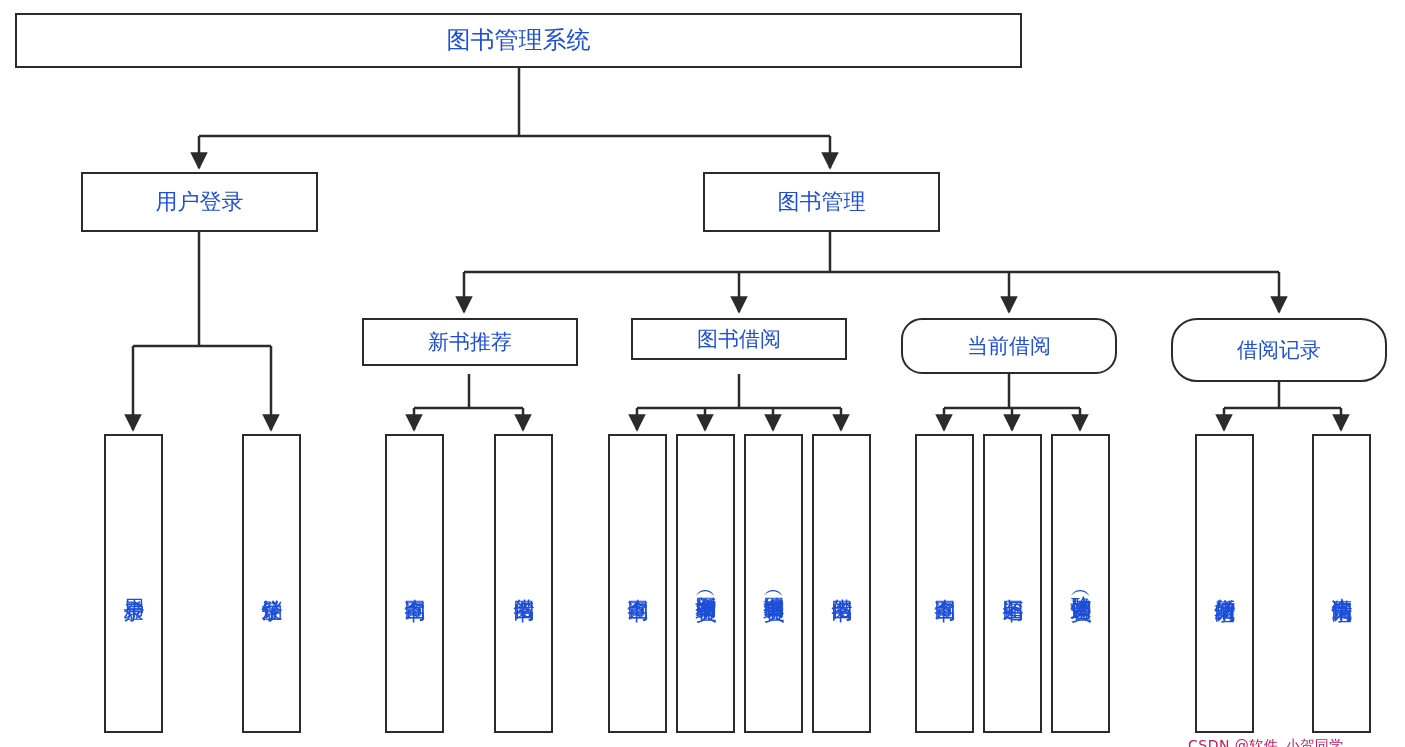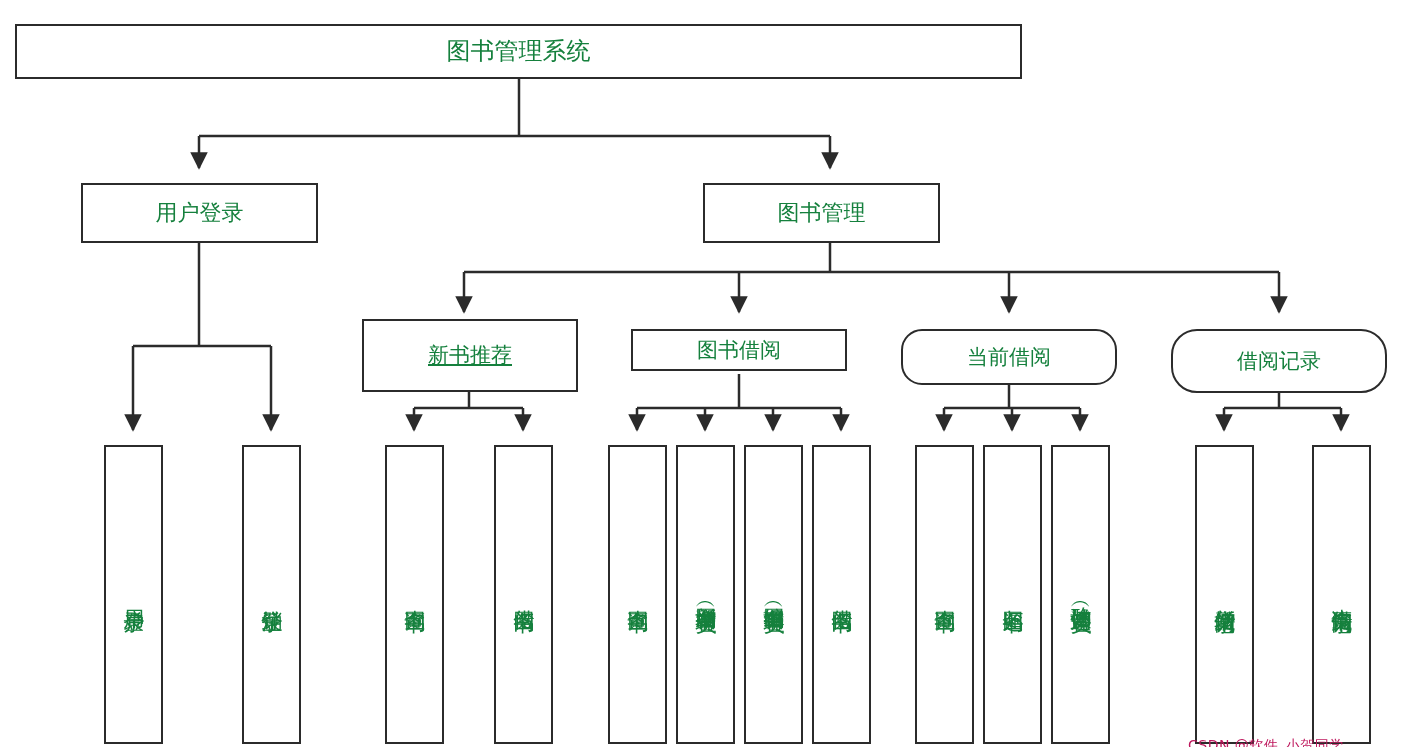--- a/index.html
+++ b/index.html
@@ -18,23 +18,22 @@
     overflow: hidden;
   }
   .node {
     position: absolute;
     box-sizing: border-box;
     border: 2px solid #2b2b2b;
     background: #ffffff;
     display: flex;
     align-items: center;
     justify-content: center;
-    color: #15803d;
+    color: #1d4ed8;
     line-height: 1.18;
-    margin-top: 11px;
   }
   .node.horiz {
     writing-mode: horizontal-tb;
     text-align: center;
   }
   .node.vert {
     writing-mode: vertical-rl;
     text-orientation: upright;
     text-align: center;
     padding: 6px 0;
@@ -123,21 +122,21 @@
       <path d="M 1224 408 L 1224 430" marker-end="url(#arrow)"></path>
       <path d="M 1341 408 L 1341 430" marker-end="url(#arrow)"></path>
     </g>
   </svg>
 
   <div class="node horiz root-node" style="left:15px; top:13px; width:1007px; height:55px;">图书管理系统</div>
 
   <div class="node horiz level1-node" style="left:81px; top:172px; width:237px; height:60px;">用户登录</div>
   <div class="node horiz level1-node" style="left:703px; top:172px; width:237px; height:60px;">图书管理</div>
 
-  <div class="node horiz level2-node" style="left:362px; top:308px; width:216px; height:73px;text-decoration:underline;">新书推荐</div>
+  <div class="node horiz level2-node" style="left:362px; top:318px; width:216px; height:48px;">新书推荐</div>
   <div class="node horiz level2-node" style="left:631px; top:318px; width:216px; height:42px;">图书借阅</div>
   <div class="node horiz level2-node" style="left:901px; top:318px; width:216px; height:56px;border-radius:21px;">当前借阅</div>
   <div class="node horiz level2-node" style="left:1171px; top:318px; width:216px; height:64px;border-radius:26px;">借阅记录</div>
 
   <div class="node vert leaf-node" style="left:104px; top:434px; width:59px; height:299px;">用户登录</div>
   <div class="node vert leaf-node" style="left:242px; top:434px; width:59px; height:299px;">注销登录</div>
 
   <div class="node vert leaf-node" style="left:385px; top:434px; width:59px; height:299px;">查询图书</div>
   <div class="node vert leaf-node" style="left:494px; top:434px; width:59px; height:299px;">借阅图书</div>
 

